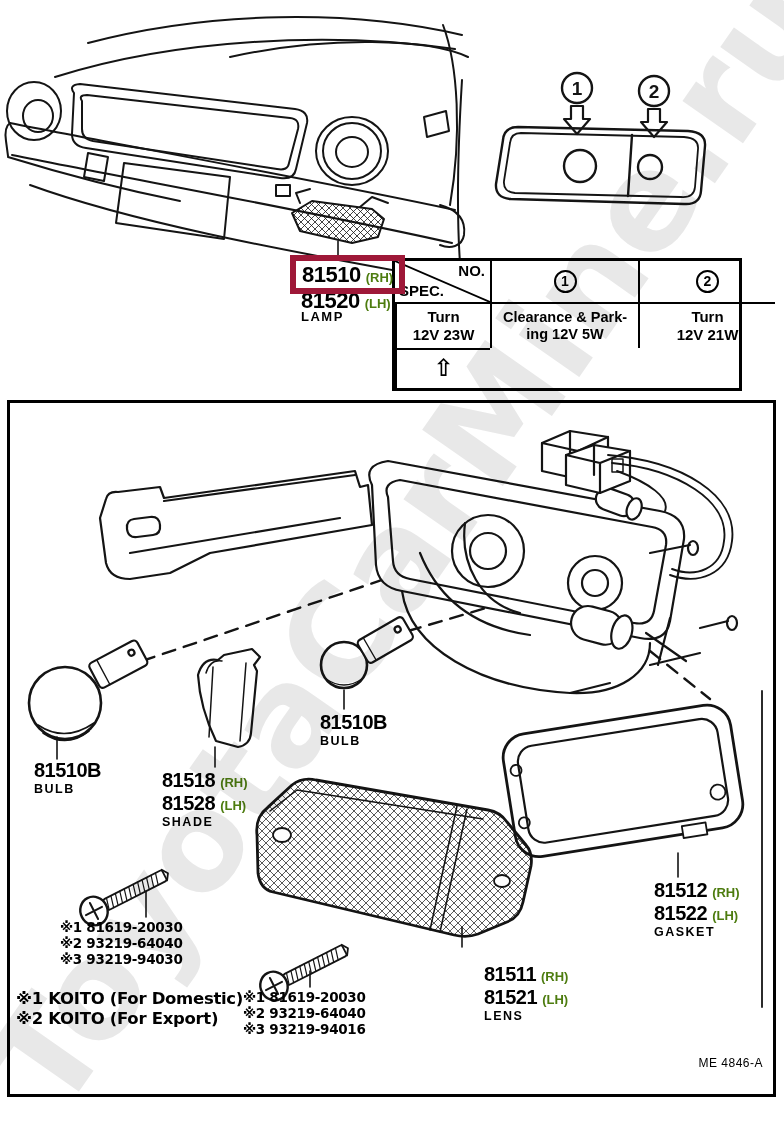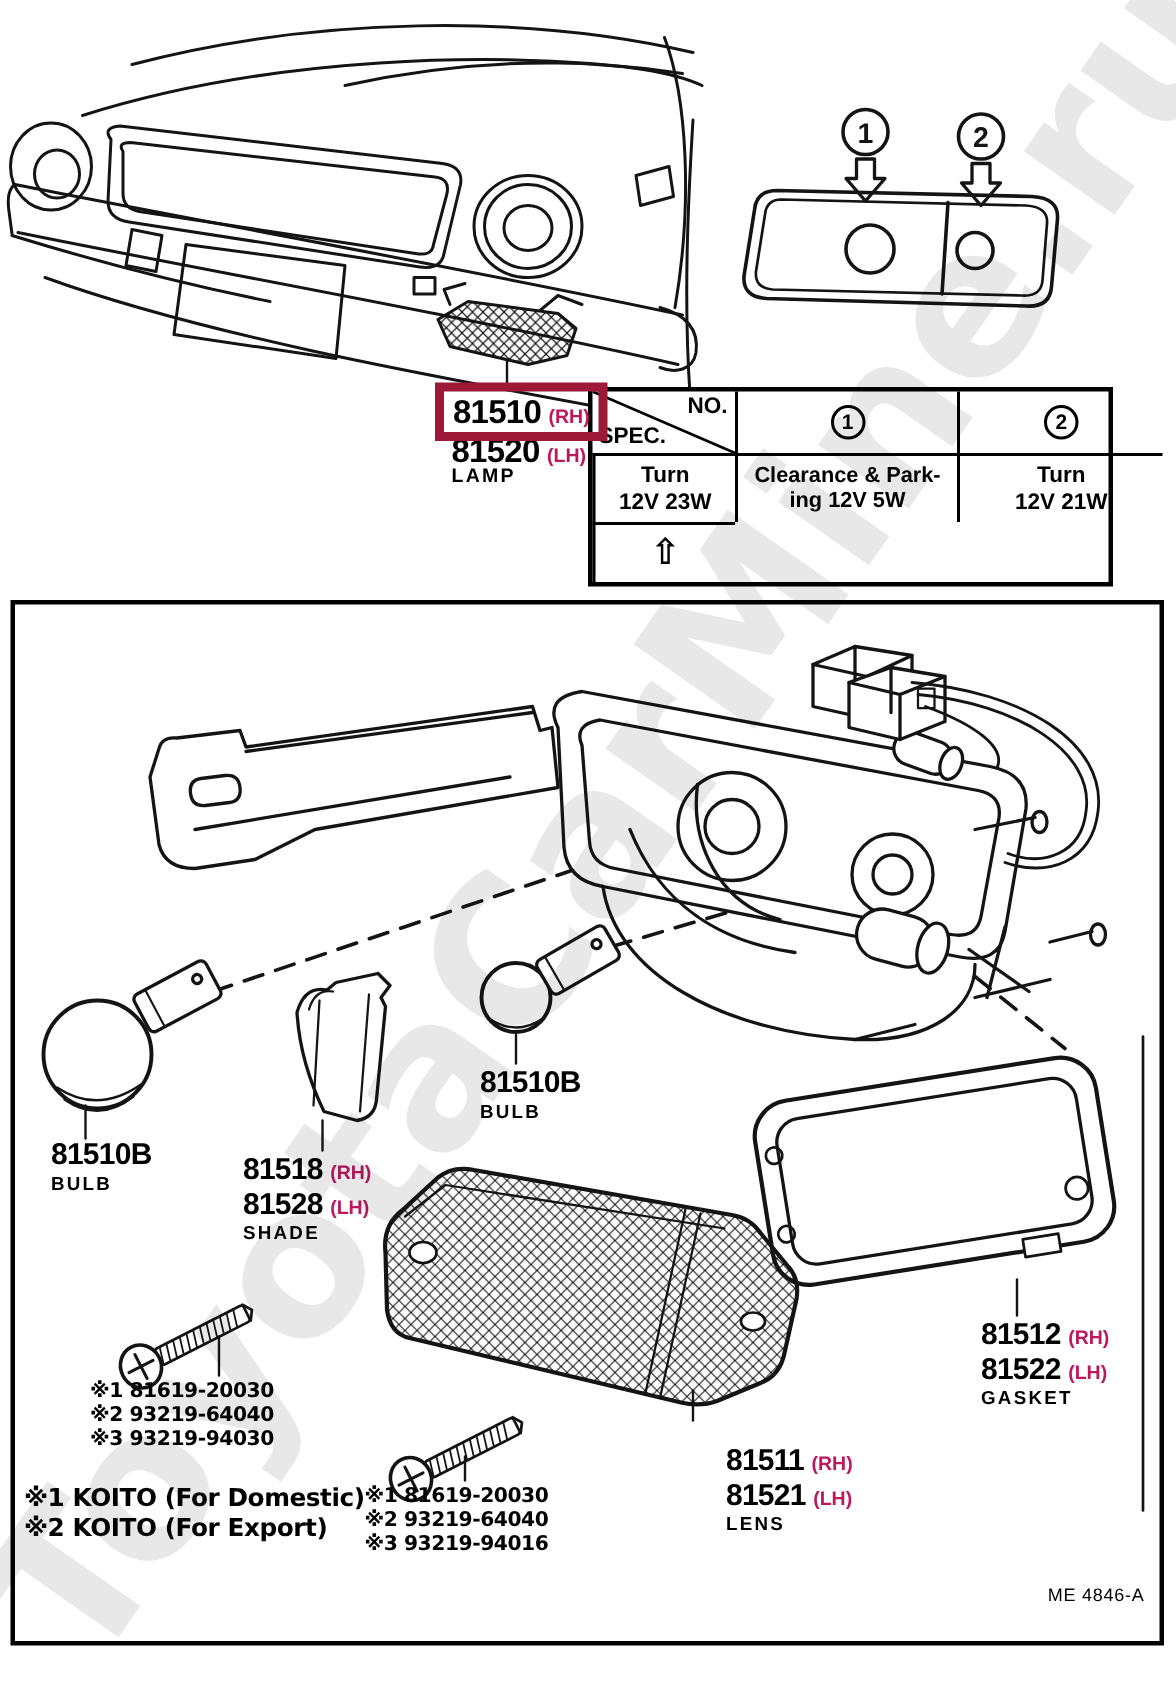--- a/index.html
+++ b/index.html
@@ -4,21 +4,21 @@
 <style>
   :root { --highlight:#9e1838; --line:#141414; }
   * { margin:0; padding:0; box-sizing:border-box; }
   body { background:#fff; font-family:"Liberation Sans", sans-serif; }
   #canvas { position:relative; width:784px; height:1126px; background:#fff; overflow:hidden; }
 
   
   .hl-box { position:absolute; left:290px; top:255px; border:6px solid var(--highlight);
             padding:1px 6px 0 6px; background:transparent; z-index:6; display:flex; align-items:baseline; gap:5px; }
   .pn  { font-size:22px; font-weight:bold; letter-spacing:-0.5px; color:#000; white-space:nowrap; }
-  .sfx { font-size:13px; font-weight:bold; color:#be185d; white-space:nowrap; }
+  .sfx { font-size:13px; font-weight:bold; color:#4d7c0f; white-space:nowrap; }
   .pname { font-size:13px; font-weight:bold; letter-spacing:1.5px; color:#000; }
   .lamp-lh { position:absolute; left:301px; top:288px; z-index:5; display:flex; align-items:baseline; gap:5px; }
   .lamp-name { position:absolute; left:301px; top:309px; z-index:5; }
 
   
   .spec-table { position:absolute; left:392px; top:258px; width:350px; z-index:4;
                 display:grid; grid-template-columns:95px 148px 137px; grid-template-rows:41px 46px 40px;
                 border:3px solid #000; background:#fff; }
   .spec-table > div { border-left:2.5px solid #000; border-top:2.5px solid #000;
                       display:flex; flex-direction:column; align-items:center; justify-content:center;

